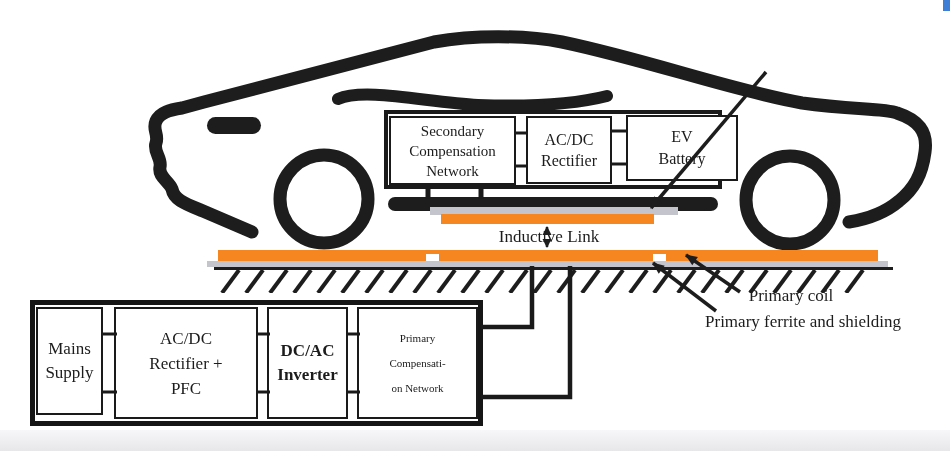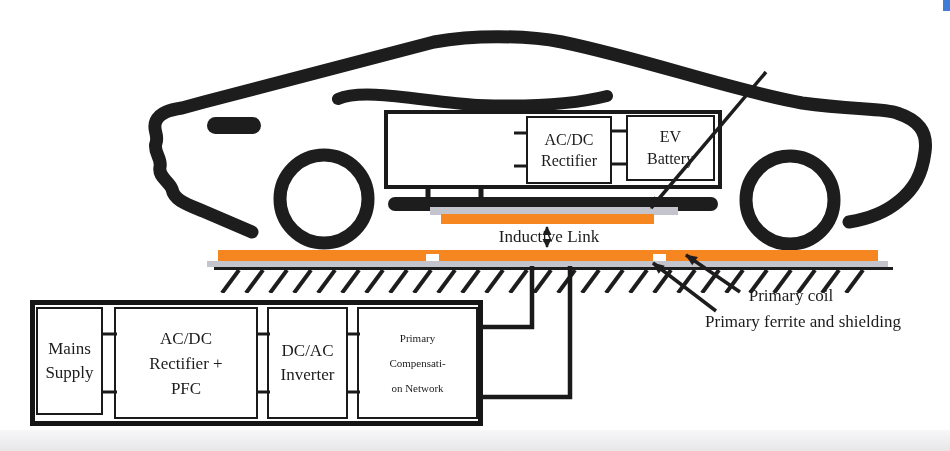--- a/index.html
+++ b/index.html
@@ -18,25 +18,25 @@
   }
   .cbox span{display:block;}
   .container-frame{
     position:absolute;box-sizing:border-box;background:#ffffff;z-index:2;
   }
   #top-container{left:384px;top:110px;width:338px;height:79px;border:4px solid #1a1a1a;}
   #bottom-container{left:30px;top:300px;width:453px;height:126px;border:5px solid #161616;}
 
   #box-scn{left:389px;top:116px;width:127px;height:69px;font-size:15px;line-height:20px;}
   #box-acdc-rect{left:526px;top:116px;width:86px;height:68px;font-size:16px;line-height:21px;}
-  #box-ev-batt{left:626px;top:115px;width:89px;height:66px;font-size:16px;line-height:22px;}
+  #box-ev-batt{left:626px;top:115px;width:112px;height:66px;font-size:16px;line-height:22px;}
 
   #box-mains{left:36px;top:307px;width:67px;height:108px;font-size:17px;line-height:24px;}
   #box-acdc-pfc{left:114px;top:307px;width:144px;height:112px;font-size:17px;line-height:25px;}
-  #box-dcac{left:267px;top:307px;width:81px;height:112px;font-size:17px;line-height:24px;}
+  #box-dcac{left:267px;top:307px;width:81px;height:112px;font-size:17px;line-height:24px;font-weight:bold;}
   #box-pcn{left:357px;top:307px;width:121px;height:112px;font-size:11px;line-height:25px;}
 
   .flabel{position:absolute;z-index:6;text-align:center;font-size:17px;line-height:22px;}
   #lbl-secondary-coil{left:746px;top:16px;width:186px;}
   #lbl-inductive-link{left:484px;top:226px;width:130px;font-family:Liberation Serif, serif;}
   #lbl-primary-coil{left:734px;top:285px;width:114px;}
   #lbl-primary-ferrite{left:702px;top:311px;width:202px;}
 
   #corner-blue{position:absolute;left:943px;top:0;width:7px;height:11px;z-index:7;}
   #bottom-strip{
@@ -88,20 +88,25 @@
     <rect x="426" y="254" width="13" height="7" fill="#ffffff"></rect>
     <rect x="653" y="254" width="13" height="7" fill="#ffffff"></rect>
     <rect x="207" y="261" width="681" height="6" fill="#C4C4CC"></rect>
 
     <rect x="214" y="267" width="679" height="3" fill="#1d1d1d"></rect>
     <rect x="218" y="269" width="650" height="24" fill="url(#hatch)"></rect>
   </svg>
 
   <div id="top-container" class="container-frame"></div>
 
+  <div id="box-scn" class="cbox">
+    <span>Secondary</span>
+    <span>Compensation</span>
+    <span>Network</span>
+  </div>
   <div id="box-acdc-rect" class="cbox">
     <span>AC/DC</span>
     <span>Rectifier</span>
   </div>
   <div id="box-ev-batt" class="cbox">
     <span>EV</span>
     <span>Battery</span>
   </div>
 
   <div id="bottom-container" class="container-frame"></div>

